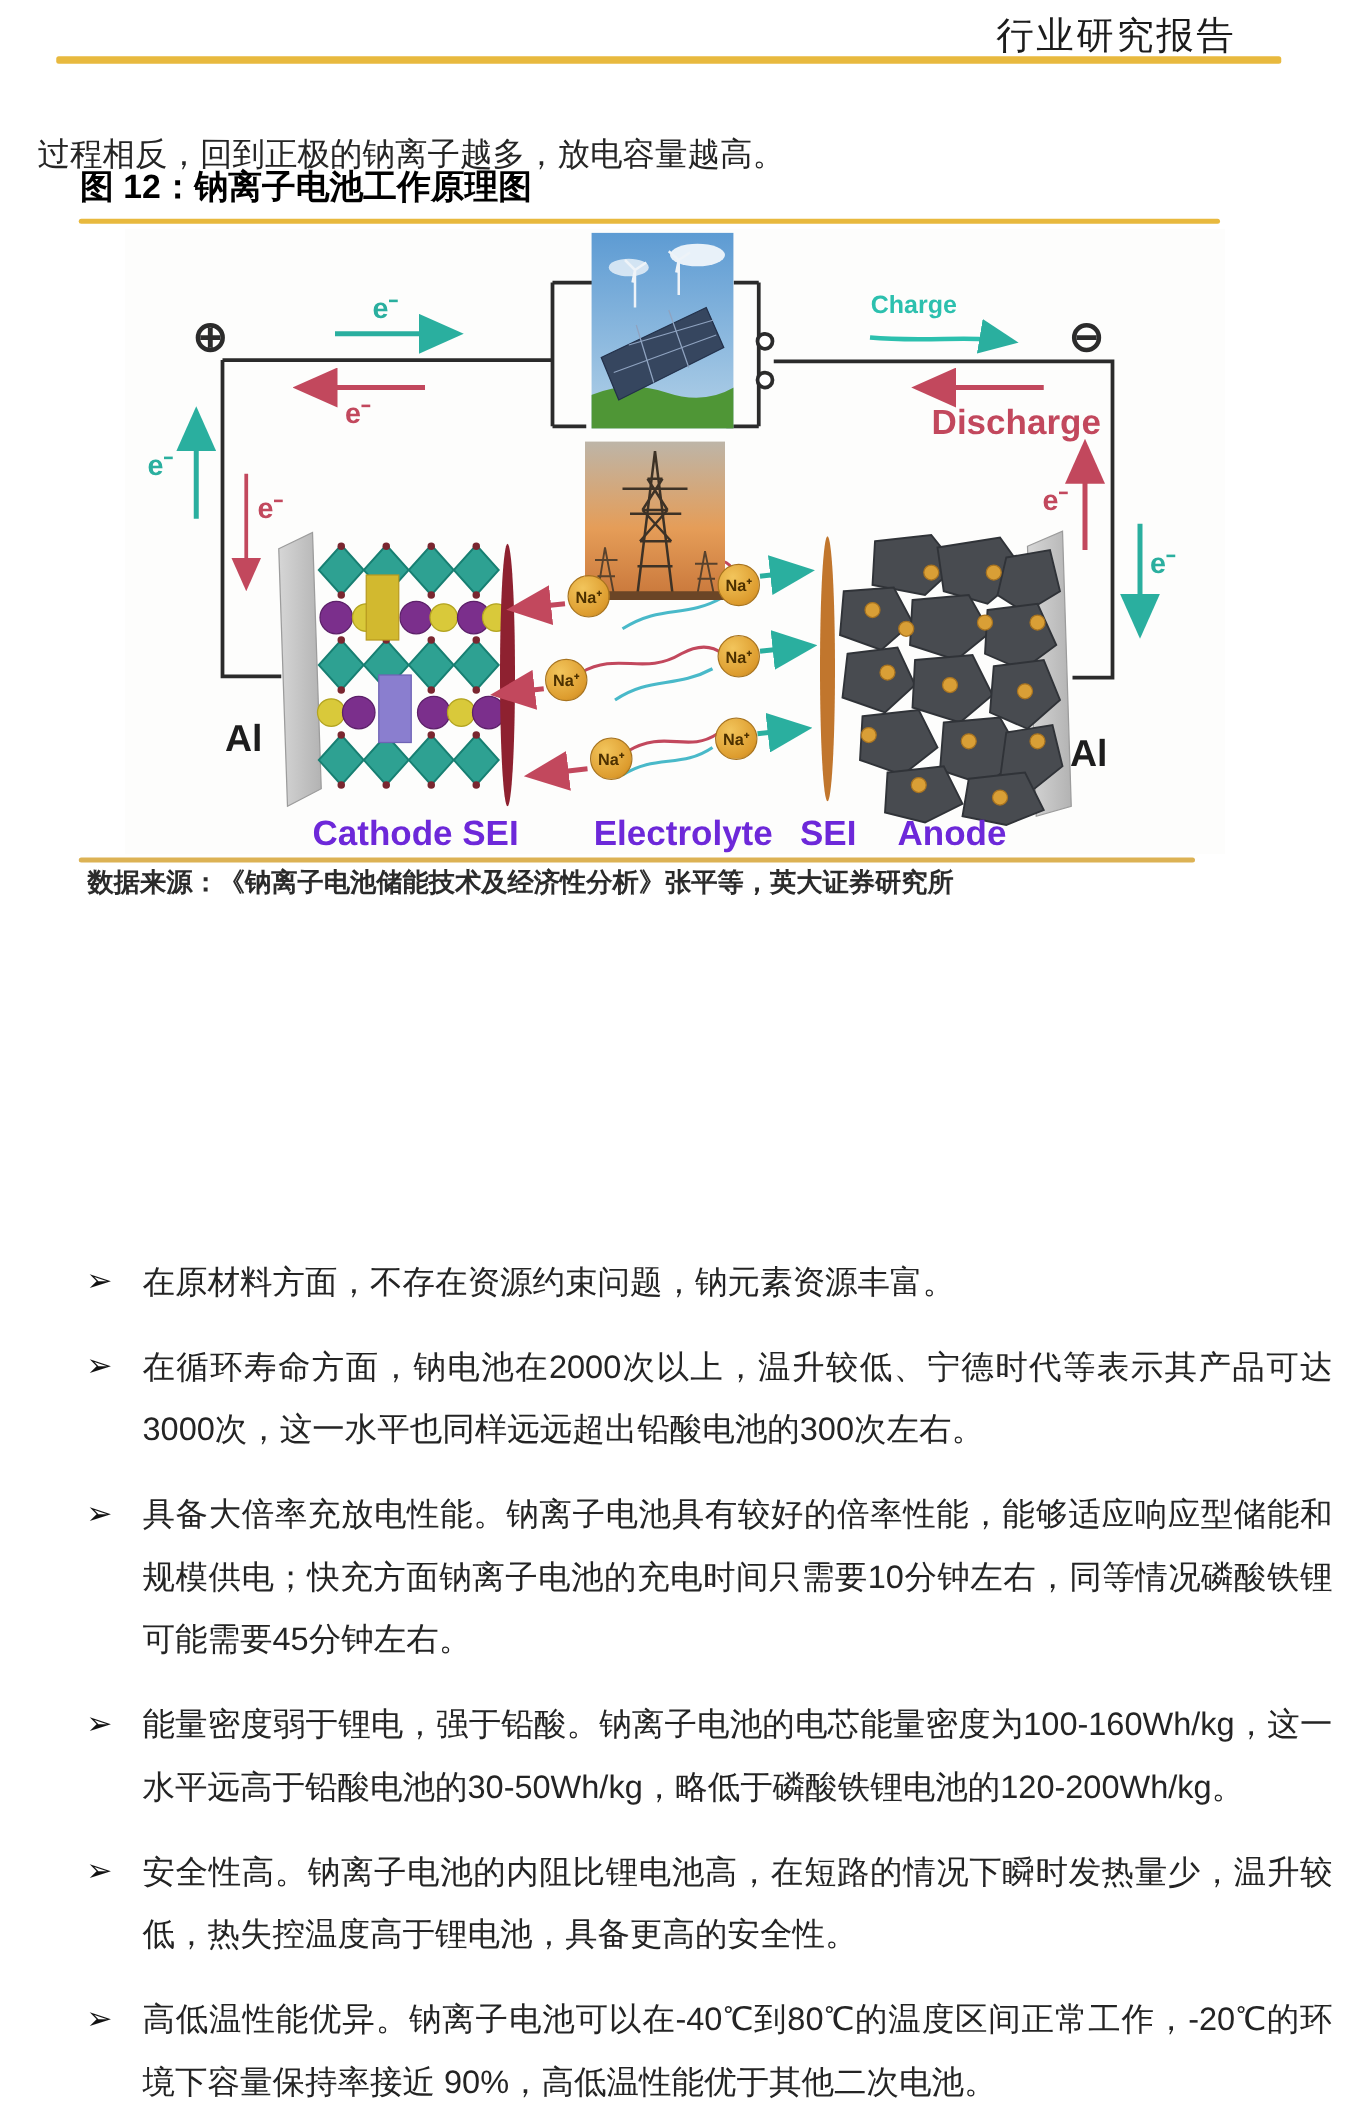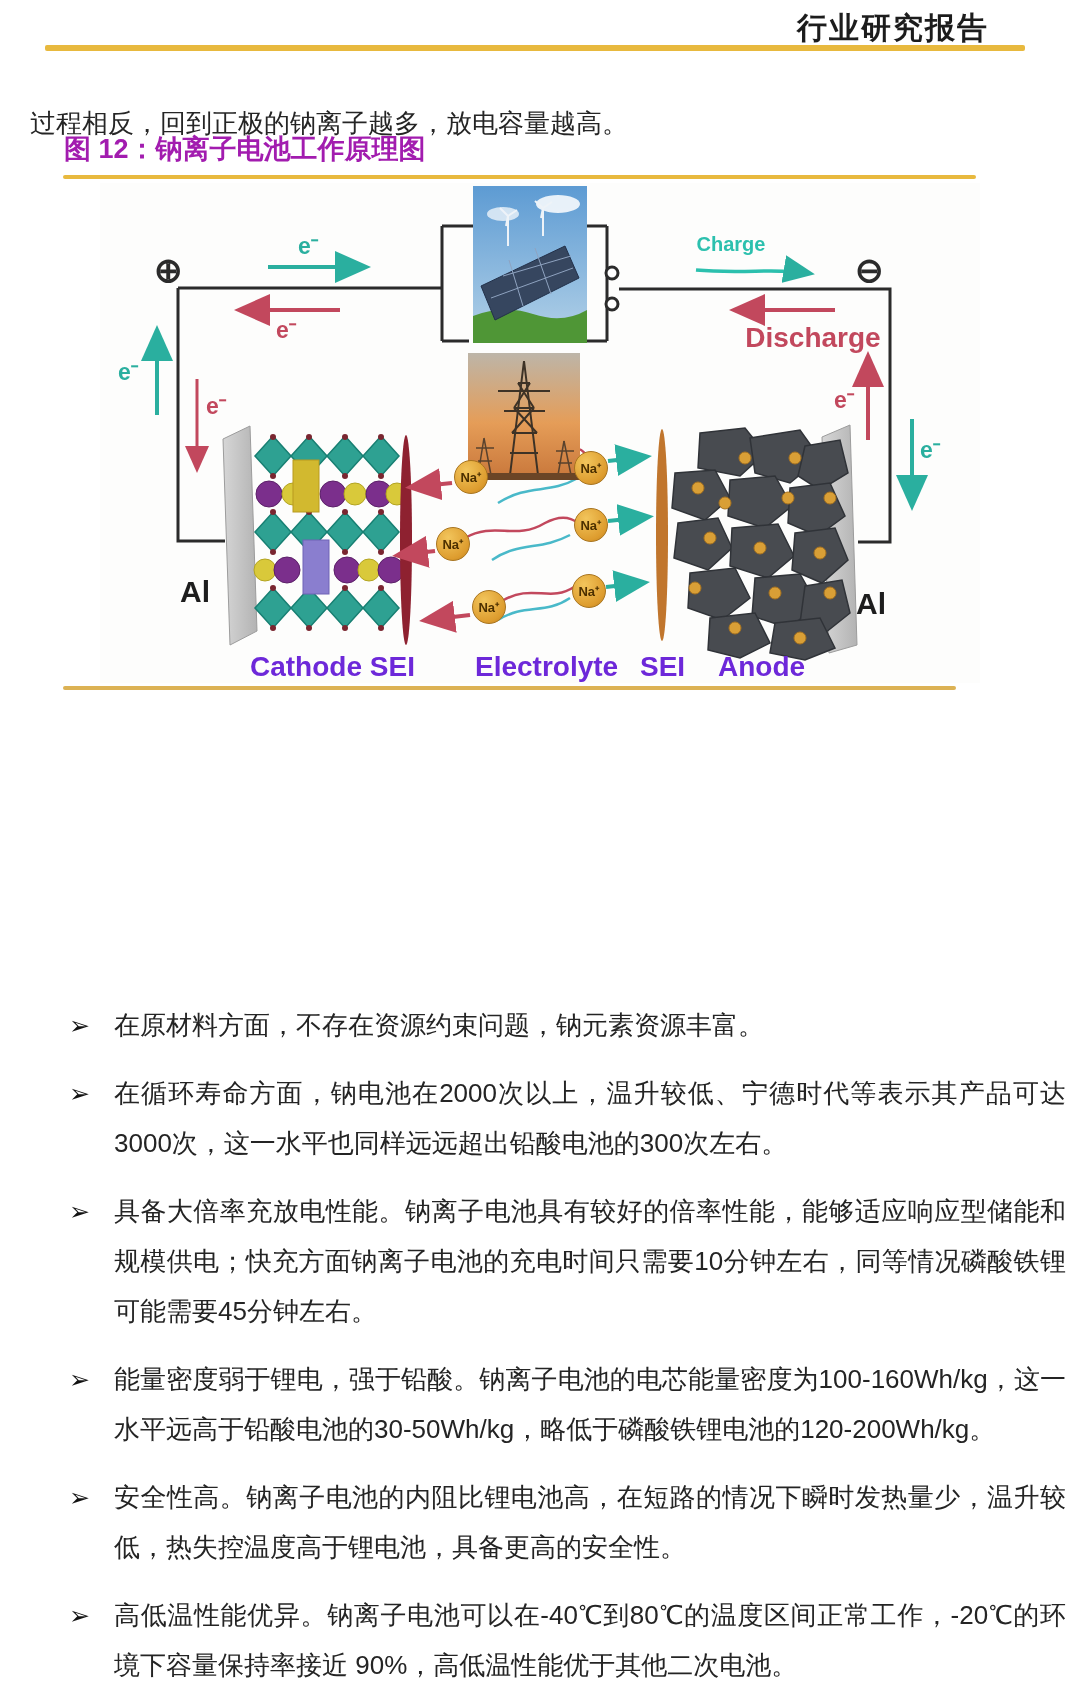--- a/index.html
+++ b/index.html
@@ -1,24 +1,24 @@
 <!DOCTYPE html>
 <html><head>
 <meta charset="utf-8">
 <style>
   html,body{margin:0;padding:0;background:#ffffff;}
   .page{position:relative;width:1080px;height:1685px;background:#ffffff;overflow:hidden;
         font-family:"Liberation Sans",sans-serif;color:#222;}
-  .header-title{position:absolute;top:8px;right:91px;font-size:30px;font-weight:bold;color:#1c1c1c;letter-spacing:2px;}
+  .header-title{position:absolute;top:8px;right:91px;font-size:30px;font-weight:normal;color:#1c1c1c;letter-spacing:2px;}
   .gold-rule{position:absolute;background:#e8b93e;border-radius:2px;}
   .rule-header{top:45px;left:45px;width:980px;height:6px;}
   .rule-caption{top:175px;left:63px;width:913px;height:4px;}
   .rule-figure-bottom{top:686px;left:63px;width:893px;height:4px;background:#dcb254;}
   .intro{position:absolute;top:90px;left:14px;width:1050px;margin:16px;font-size:26px;line-height:34px;color:#252525;}
-  .fig-caption{position:absolute;top:131px;left:64px;font-size:27px;font-weight:bold;color:#a21caf;}
+  .fig-caption{position:absolute;top:131px;left:64px;font-size:27px;font-weight:bold;color:#000000;}
   .figure{position:absolute;top:183px;left:100px;width:880px;height:500px;background:#fdfdfc;}
   .figure svg.diagram{position:absolute;top:0;left:0;}
   .fig-label{position:absolute;font-weight:bold;}
   .terminal{font-size:34px;color:#2b2b2b;line-height:34px;}
   .e-label{font-size:23px;line-height:23px;}
   .teal{color:#2aaf9f;}
   .red{color:#c2485d;}
   .charge-label{top:50px;left:556px;width:150px;text-align:center;font-size:20px;color:#2cc0ae;}
   .discharge-label{top:139px;left:628px;width:170px;text-align:center;font-size:28px;color:#c2485d;}
   .al-label{font-size:30px;color:#1d1d1d;}
@@ -268,20 +268,21 @@
     <div class="fig-label discharge-label">Discharge</div>
     <div class="fig-label al-label" style="top:392px;left:80px;position:absolute;">Al</div>
     <div class="fig-label al-label" style="top:404px;left:756px;position:absolute;">Al</div>
     <div class="fig-label bottom-label" style="left:150px;width:200px;position:absolute;">Cathode SEI</div>
     <div class="fig-label bottom-label" style="left:375px;width:148px;position:absolute;">Electrolyte</div>
     <div class="fig-label bottom-label" style="left:540px;width:50px;position:absolute;">SEI</div>
     <div class="fig-label bottom-label" style="left:618px;width:95px;position:absolute;">Anode</div>
   </div>
 
   <div class="gold-rule rule-figure-bottom"></div>
+  <div class="source">数据来源：《钠离子电池储能技术及经济性分析》张平等，英大证券研究所</div>
 
 
   <ul class="bullets">
     <li><span class="marker">➢</span><span>在原材料方面，不存在资源约束问题，钠元素资源丰富。</span></li>
     <li><span class="marker">➢</span><span>在循环寿命方面，钠电池在2000次以上，温升较低、宁德时代等表示其产品可达3000次，这一水平也同样远远超出铅酸电池的300次左右。</span></li>
     <li><span class="marker">➢</span><span>具备大倍率充放电性能。钠离子电池具有较好的倍率性能，能够适应响应型储能和规模供电；快充方面钠离子电池的充电时间只需要10分钟左右，同等情况磷酸铁锂可能需要45分钟左右。</span></li>
     <li><span class="marker">➢</span><span>能量密度弱于锂电，强于铅酸。钠离子电池的电芯能量密度为100-160Wh/kg，这一水平远高于铅酸电池的30-50Wh/kg，略低于磷酸铁锂电池的120-200Wh/kg。</span></li>
     <li><span class="marker">➢</span><span>安全性高。钠离子电池的内阻比锂电池高，在短路的情况下瞬时发热量少，温升较低，热失控温度高于锂电池，具备更高的安全性。</span></li>
     <li><span class="marker">➢</span><span>高低温性能优异。钠离子电池可以在-40℃到80℃的温度区间正常工作，-20℃的环境下容量保持率接近 90%，高低温性能优于其他二次电池。</span></li>
   </ul>

